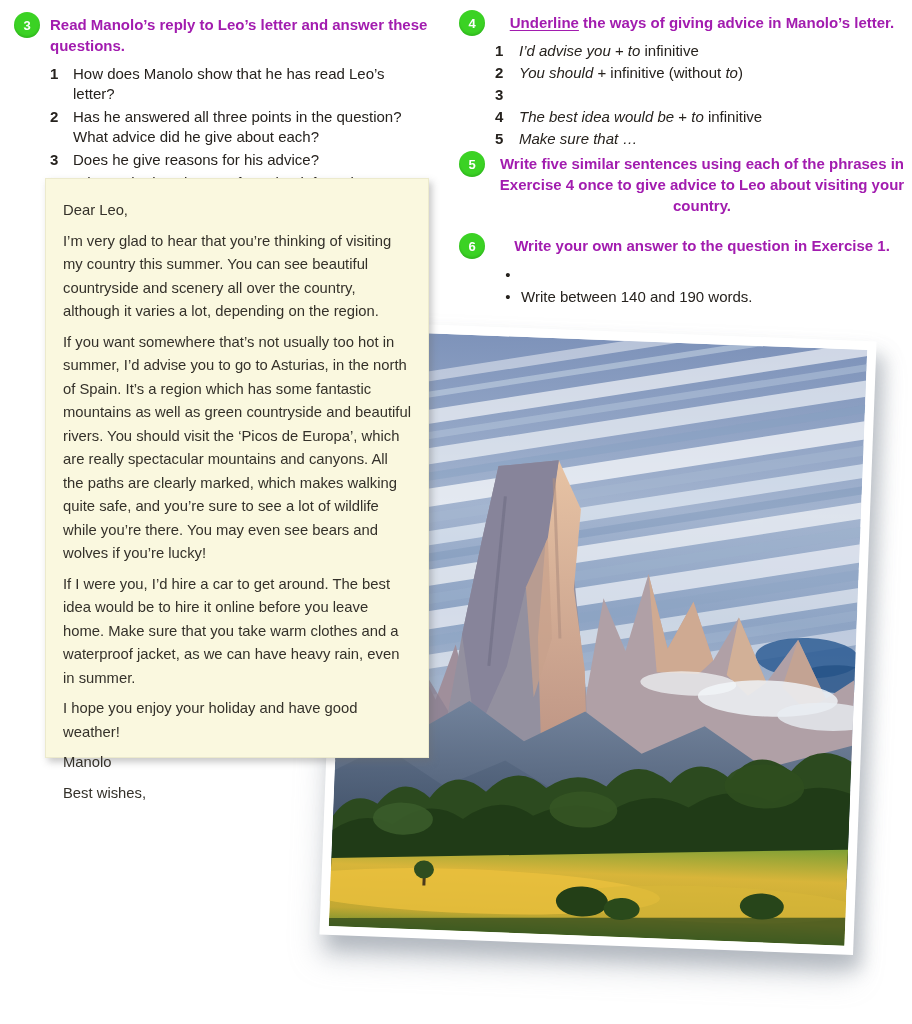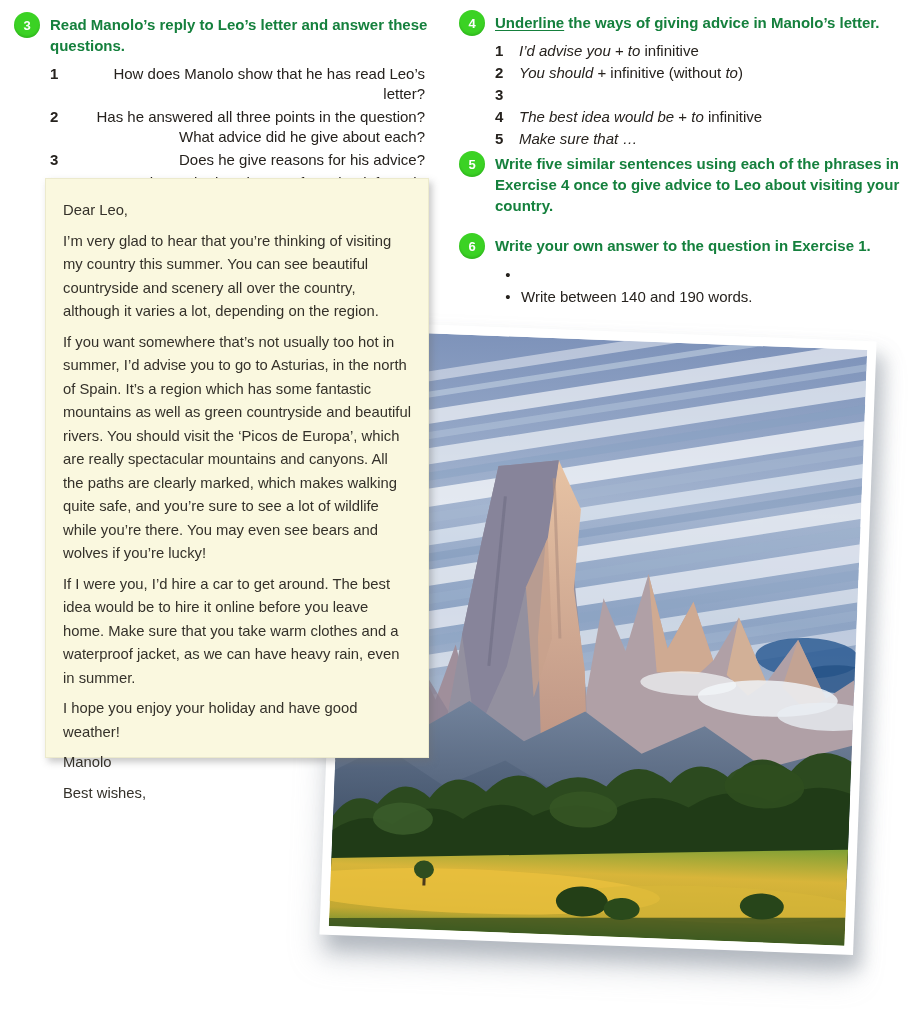--- a/index.html
+++ b/index.html
@@ -17,32 +17,32 @@
   .ex { position:absolute; display:flex; align-items:flex-start; }
   .badge {
     width:26px; height:26px; border-radius:50%;
     background:#3bd224;
     color:#ffffff; font-weight:bold; font-size:13px;
     display:flex; align-items:center; justify-content:center;
     flex:0 0 26px; margin-top:-2px;
     box-shadow: inset 0 -2px 2px rgba(0,80,0,.18);
   }
   .ex-body { margin-left:10px; }
-  .ex-title { font-weight:bold; font-size:15px; line-height:21px; color:#15803d; }
+  .ex-title { font-weight:bold; font-size:15px; line-height:21px; color:#a21caf; }
   .ex3 { left:14px;  top:14px;  }
   .ex4 { left:459px; top:12px;  }
   .ex5 { left:459px; top:153px; }
   .ex6 { left:459px; top:235px; }
   .ex3 .ex-title { width:392px; }
-  .ex5 .ex-title, .ex4 .ex-title, .ex6 .ex-title { width:414px; }
+  .ex5 .ex-title, .ex4 .ex-title, .ex6 .ex-title { width:414px;text-align:center; }
 
   .qlist { margin-top:8px; }
   .qrow { display:flex; font-size:15px; line-height:20px; margin-bottom:3px; }
   .qnum { font-weight:bold; width:23px; flex:0 0 23px; }
-  .qtext { width:352px;text-align:right; }
+  .qtext { width:352px; }
 
   .alist { margin-top:7px; }
   .arow { display:flex; font-size:15px; line-height:22px; }
   .anum { font-weight:bold; width:24px; flex:0 0 24px; }
 
   .blist { margin-top:8px; }
   .brow { display:flex; font-size:15px; line-height:22px; }
   .bdot { width:26px; flex:0 0 26px; text-align:center; }
 
   

